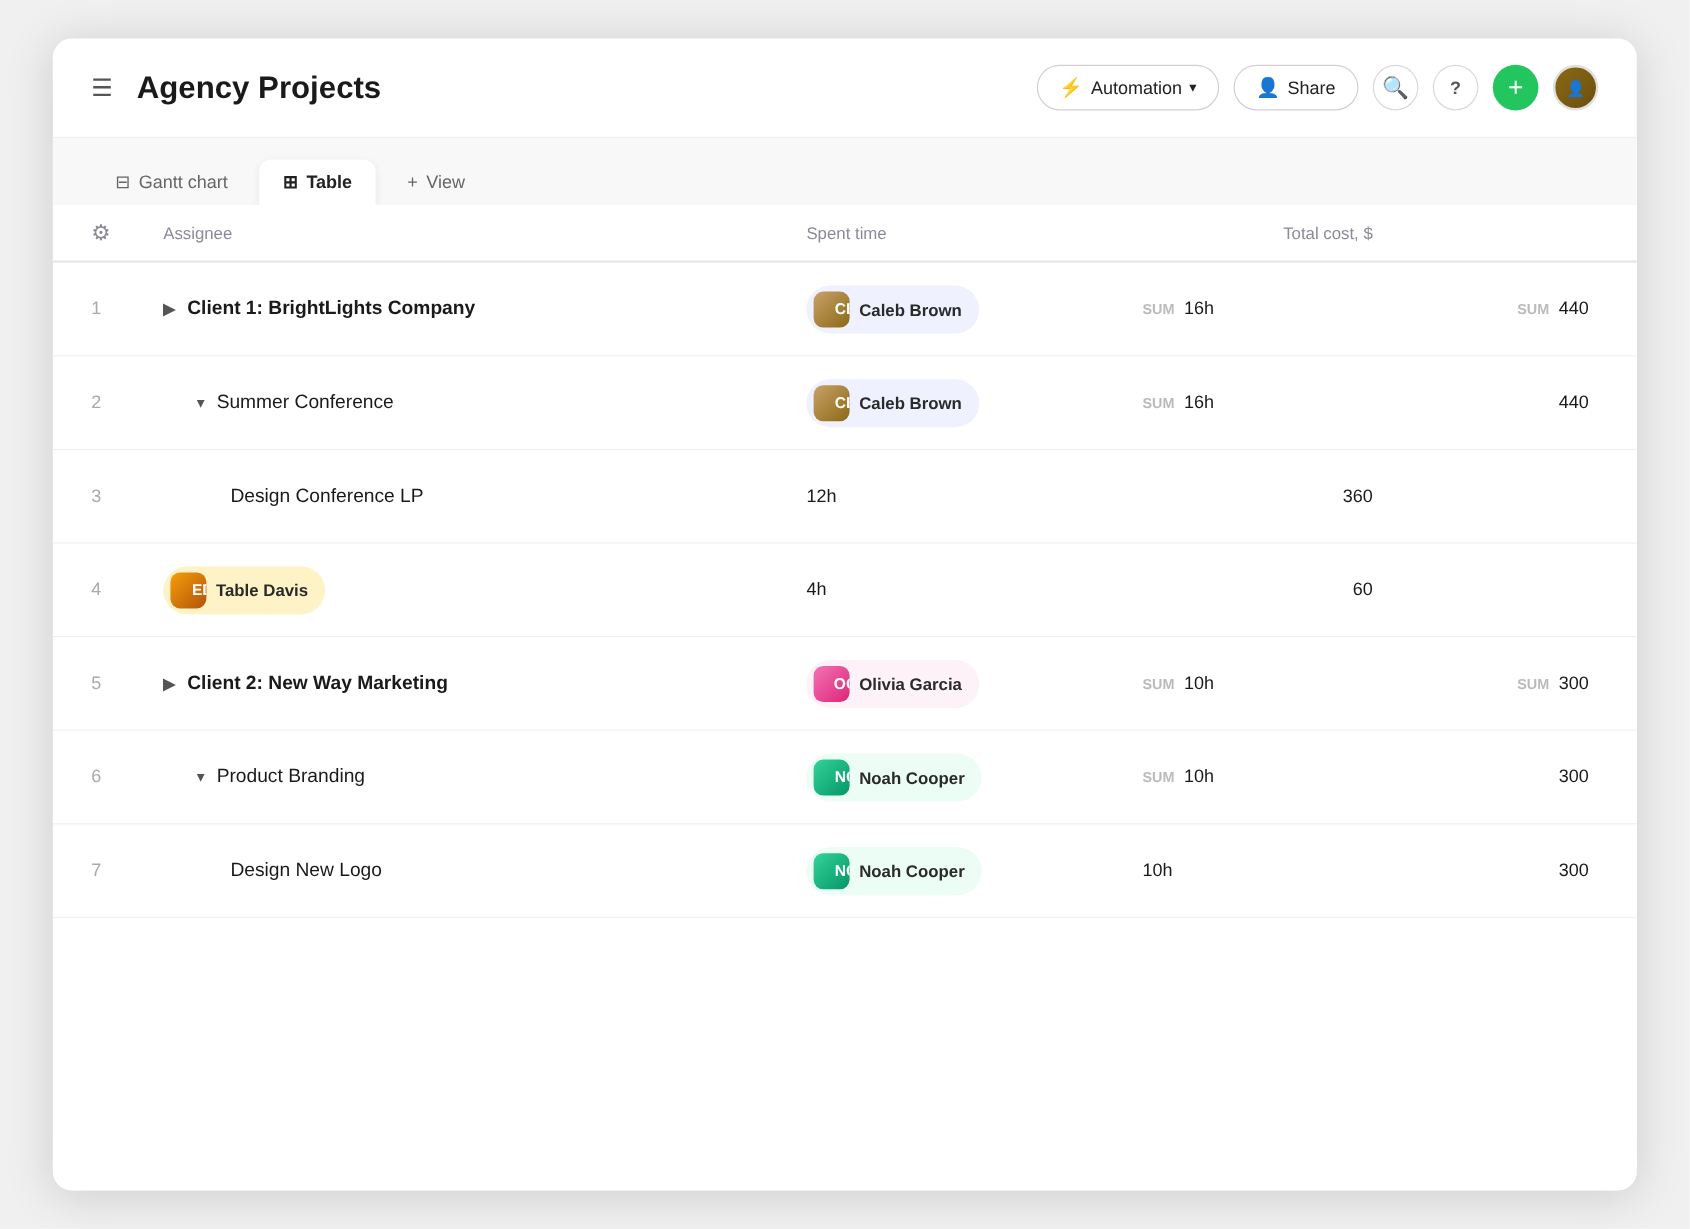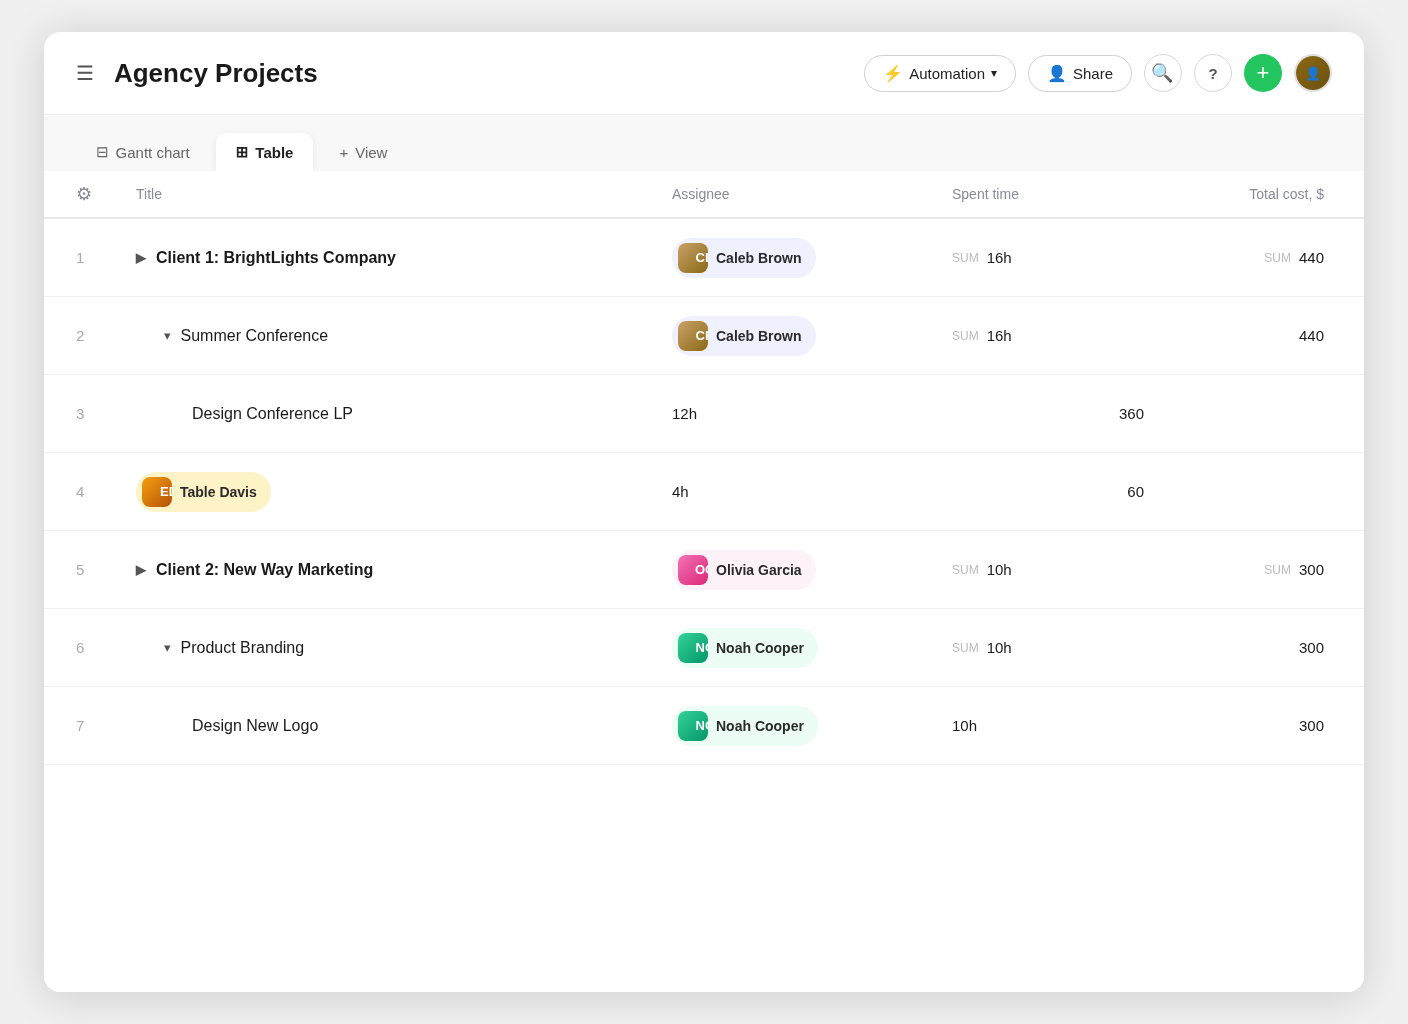--- a/index.html
+++ b/index.html
@@ -263,21 +263,21 @@
     .time-cell {
       font-size: 15px;
       color: #1a1a1a;
       display: flex;
       align-items: center;
       gap: 6px;
     }
     .sum-label {
       font-size: 12px;
       color: #bbb;
-      font-weight: 400;
+      font-weight: 700;
       margin-right: 2px;
     }
     .cost-cell {
       font-size: 15px;
       color: #1a1a1a;
       display: flex;
       align-items: center;
       gap: 6px;
       justify-content: flex-end;
       padding-right: 8px;
@@ -348,21 +348,20 @@
       <span class="tab-icon">+</span>
       <span>View</span>
     </button>
   </div>
 
   <div class="table-area">
     <div class="table-wrap">
 
       <div class="col-headers">
         <div class="col-header gear">⚙</div>
-        <div class="col-header">Title</div>
         <div class="col-header">Assignee</div>
         <div class="col-header">Spent time</div>
         <div class="col-header" style="text-align:right; justify-content:flex-end; padding-right:8px;">Total cost, $</div>
       </div>
 
       <div class="table-row">
         <div class="row-num">1</div>
         <div class="row-title bold">
           <span class="chevron">▶</span>
           <span>Client 1: BrightLights Company</span>

